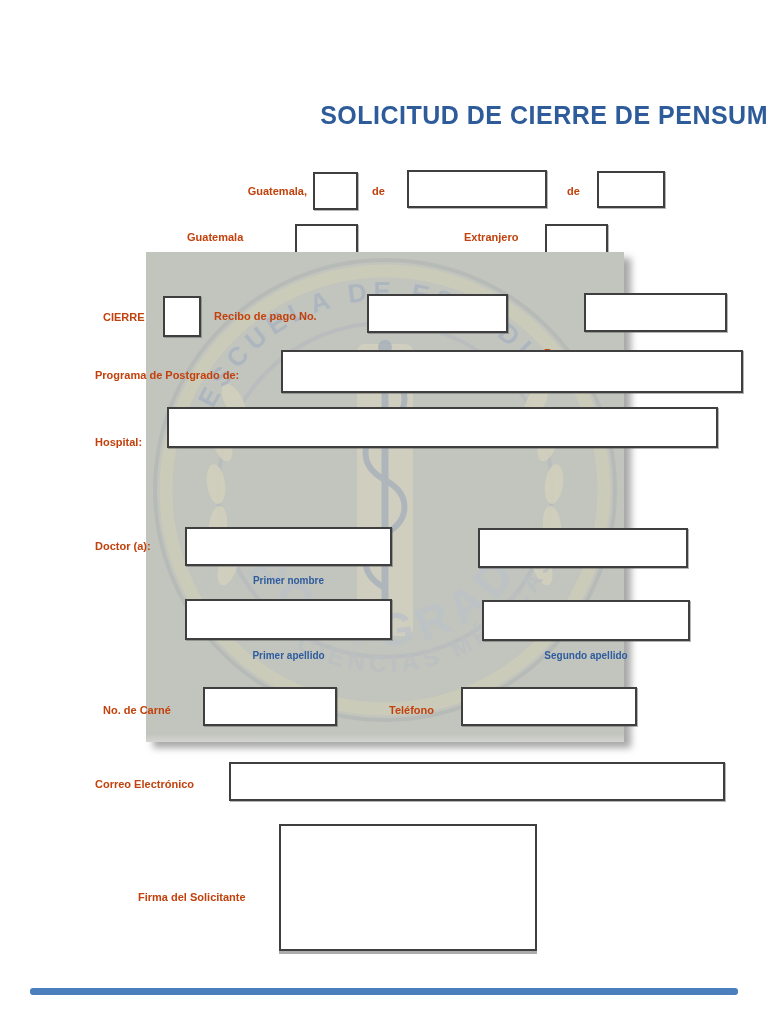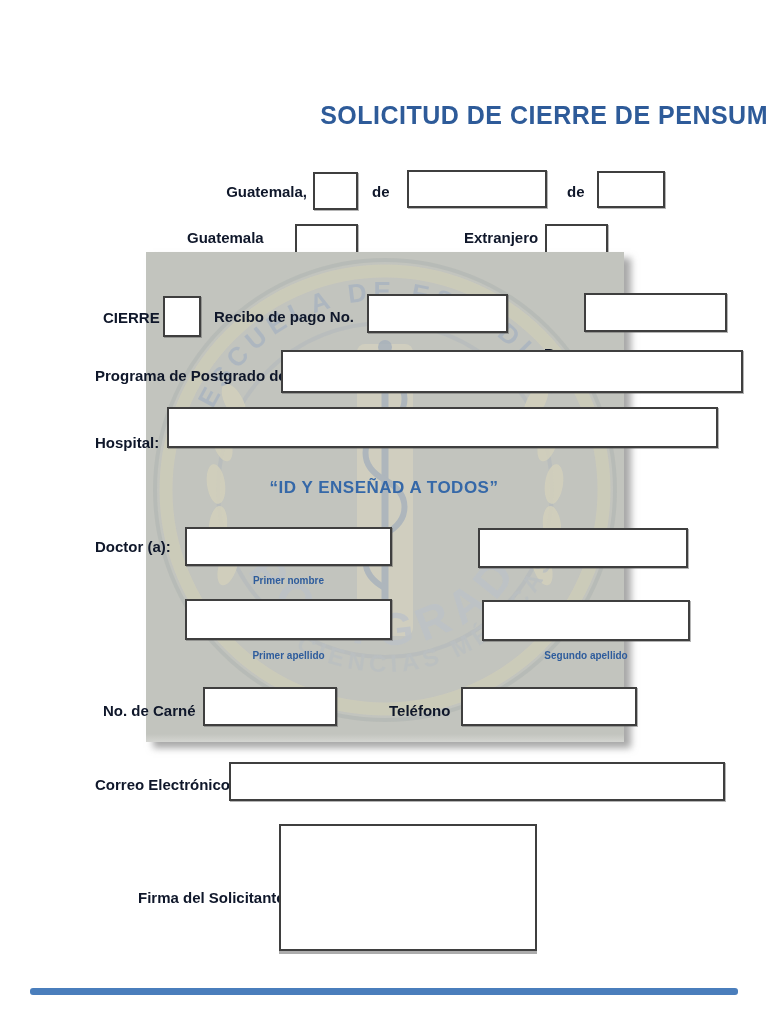--- a/index.html
+++ b/index.html
@@ -1,21 +1,21 @@
 <!DOCTYPE html>
 <html><head>
 <meta charset="utf-8">
 <style>
   html,body{margin:0;padding:0;background:#fff;}
   #page{
     position:relative;width:768px;height:1024px;background:#ffffff;
     font-family:"Liberation Sans", sans-serif;overflow:hidden;
   }
   .lbl{
-    position:absolute;color:#0f172a;font-weight:bold;font-size:15px;
+    position:absolute;color:#c2410c;font-weight:bold;font-size:11px;
     white-space:nowrap;line-height:1;transform:translateY(-50%);
   }
   .box{
     position:absolute;background:#ffffff;border:2px solid #3f3f3f;
     box-sizing:border-box;box-shadow:1px 1px 0 rgba(90,90,90,.45);
   }
   #title{
     position:absolute;top:101px;left:0;width:100%;text-align:right;
     color:#2e5b99;font-weight:bold;font-size:25px;letter-spacing:.5px;
     text-underline-offset:5px;
@@ -119,21 +119,20 @@
   <div class="box" style="left:367px;top:294px;width:141px;height:39px;"></div>
   <div class="lbl" style="left:544px;top:314px;margin-top:39px;">Banco</div>
   <div class="box" style="left:584px;top:293px;width:143px;height:39px;"></div>
 
   <div class="lbl" style="left:95px;top:375px;">Programa de Postgrado de:</div>
   <div class="box" style="left:281px;top:350px;width:462px;height:43px;"></div>
 
   <div class="lbl" style="left:95px;top:442px;">Hospital:</div>
   <div class="box" style="left:167px;top:407px;width:551px;height:41px;"></div>
 
-  <div id="motto">“ID Y ENSEÑAD A TODOS”</div>
 
   <div class="lbl" style="left:95px;top:546px;">Doctor (a):</div>
   <div class="box" style="left:185px;top:527px;width:207px;height:39px;"></div>
   <div class="box" style="left:478px;top:528px;width:210px;height:40px;"></div>
   <div class="sublabel" style="left:185px;top:581px;width:207px;">Primer nombre</div>
 
   <div class="box" style="left:185px;top:599px;width:207px;height:41px;"></div>
   <div class="box" style="left:482px;top:600px;width:208px;height:41px;"></div>
   <div class="sublabel" style="left:185px;top:656px;width:207px;">Primer apellido</div>
   <div class="sublabel" style="left:482px;top:656px;width:208px;text-align:center;">Segundo apellido</div>

